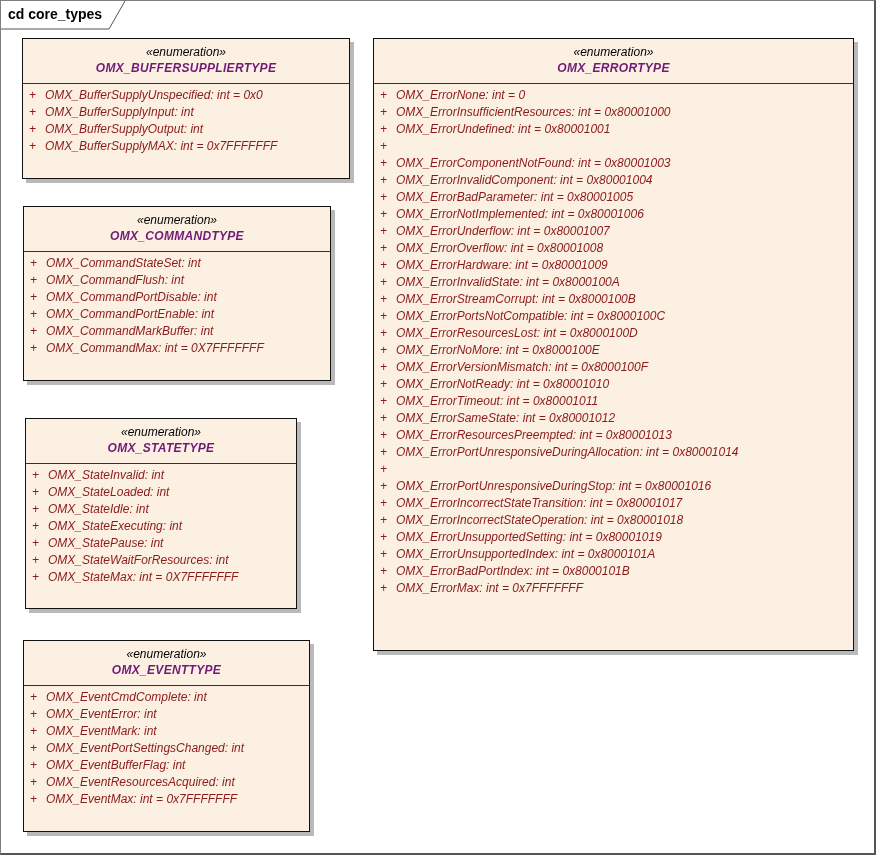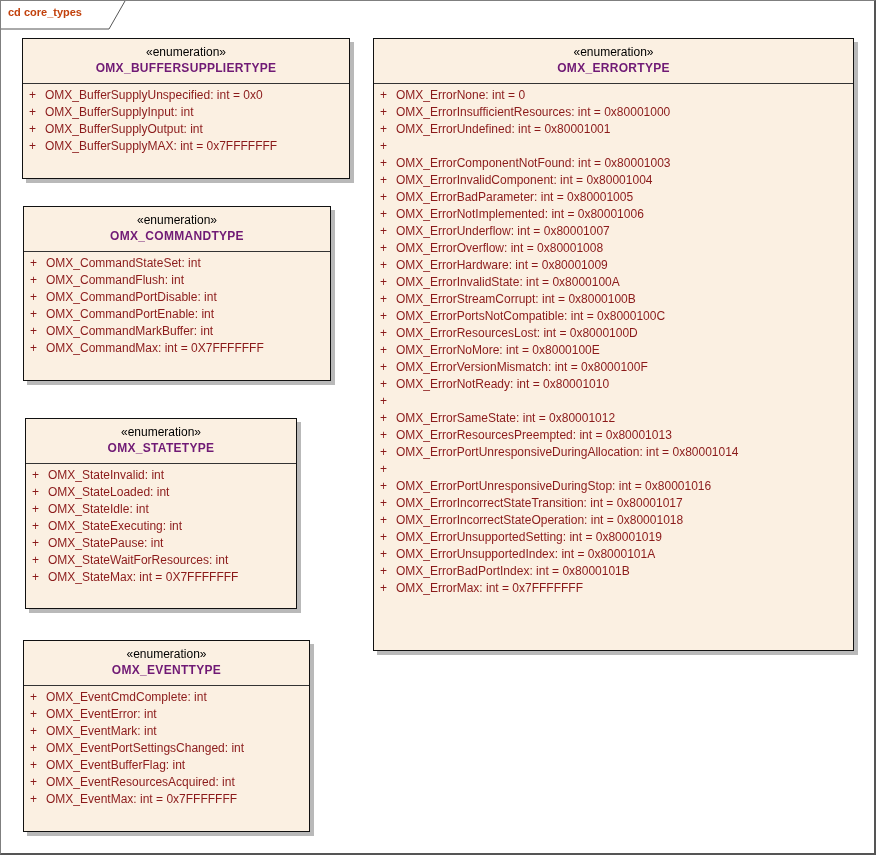--- a/index.html
+++ b/index.html
@@ -1,21 +1,21 @@
 <!DOCTYPE html>
 <html><head>
 <meta charset="utf-8">
 <style>
   html, body { margin:0; padding:0; background:#ffffff; }
   body { width:879px; height:858px; position:relative; overflow:hidden; font-family:"Liberation Sans", sans-serif; }
   .frame { position:absolute; left:0; top:0; width:876px; height:855px; border:1px solid #7f7f7f; border-right:2px solid #555; border-bottom:2px solid #555; box-sizing:border-box; background:#fff; }
   .frame-tab { position:absolute; left:0; top:0; height:27px; width:124px; }
   .frame-tab svg { position:absolute; left:0; top:0; }
-  .frame-tab-label { position:absolute; left:7px; top:5px; font-size:11px; font-weight:bold; color:#c2410c; }
-  .cls { position:absolute; background:#fbf0e2; border:1.5px solid #111; box-shadow:4px 4px 0 #b9b9b9; box-sizing:border-box; }
+  .frame-tab-label { position:absolute; left:7px; top:5px; font-size:14px; font-weight:bold; color:#000000; }
+  .cls { position:absolute; background:#fbf0e2; border:1.5px solid #111; box-shadow:4px 4px 0 #b9b9b9; box-sizing:border-box;font-style:italic; }
   .cls-head { text-align:center; border-bottom:1.5px solid #333; padding:6px 0 6px 0; }
   .stereo { font-size:12px; color:#000; line-height:15px; }
   .cname { font-size:12px; font-weight:bold; color:#701a75; line-height:17px; letter-spacing:0.3px; }
   .attrs { padding:3px 0 4px 0; }
   .attr { font-size:12px; color:#8b1a1a; line-height:17px; white-space:nowrap; display:flex; }
   .vis { width:22px; padding-left:6px; box-sizing:border-box; }
 </style>
 </head>
 <body>
 
@@ -232,20 +232,21 @@
       <div class="attr">
         <span class="vis">+</span>
         <span>OMX_ErrorVersionMismatch:  int = 0x8000100F</span>
       </div>
       <div class="attr">
         <span class="vis">+</span>
         <span>OMX_ErrorNotReady:  int = 0x80001010</span>
       </div>
       <div class="attr">
         <span class="vis">+</span>
+        <span>OMX_ErrorTimeout:  int = 0x80001011</span>
       </div>
       <div class="attr">
         <span class="vis">+</span>
         <span>OMX_ErrorSameState:  int = 0x80001012</span>
       </div>
       <div class="attr">
         <span class="vis">+</span>
         <span>OMX_ErrorResourcesPreempted:  int = 0x80001013</span>
       </div>
       <div class="attr">

